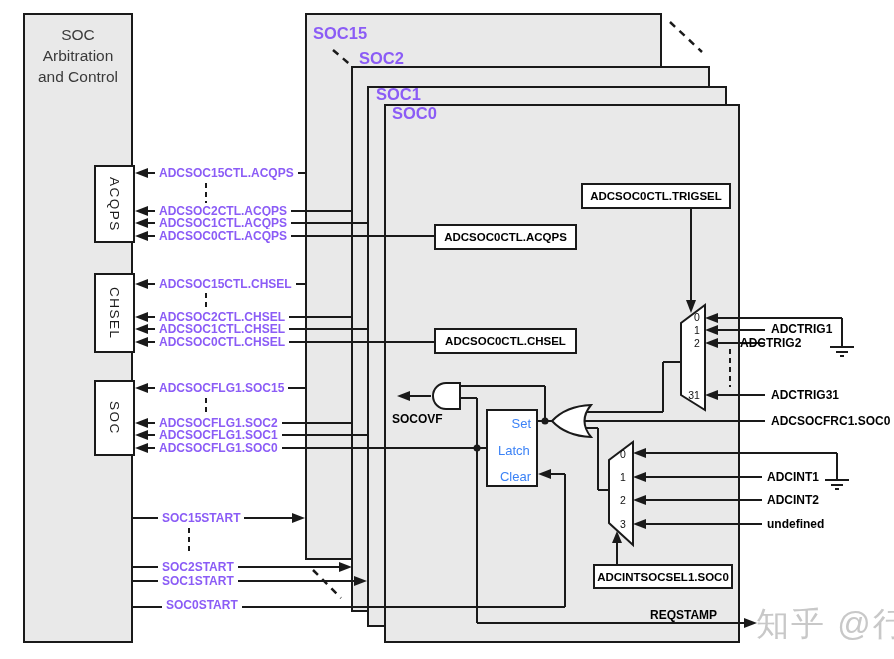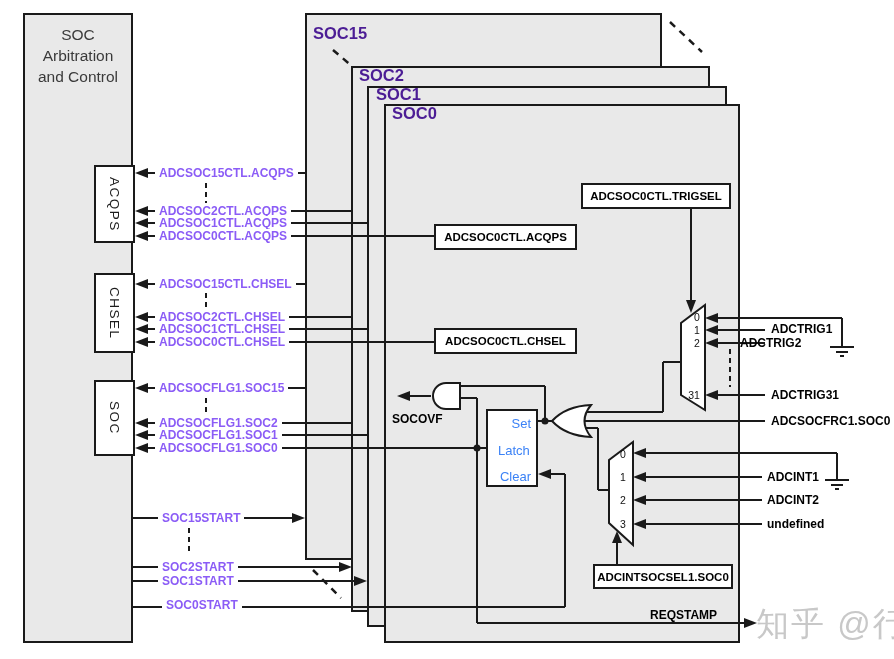--- a/index.html
+++ b/index.html
@@ -5,21 +5,21 @@
   * { margin:0; padding:0; box-sizing:border-box; }
   html,body { background:#fff; }
   body { font-family:"Liberation Sans","DejaVu Sans",sans-serif; }
   .stage { position:relative; width:894px; height:659px; background:var(--background,#fff); overflow:hidden; }
 
   .panel { position:absolute; left:23px; top:13px; width:110px; height:630px;
            background:var(--panel_fill); border:2.5px solid var(--line); text-align:center; padding-top:9px; }
   .panel .tline { display:block; font-size:15.5px; line-height:21px; color:var(--title_text); }
 
   .card { position:absolute; background:var(--panel_fill); border:2.5px solid var(--line); }
-  .ctitle { position:absolute; font-weight:bold; font-size:16.5px; color:#4c1d95; }
+  .ctitle { position:absolute; font-weight:bold; font-size:16.5px; color:#8b5cf6; }
 
   .vbox { position:absolute; left:94px; width:41px; background:#fff; border:2px solid var(--line);
           display:flex; align-items:center; justify-content:center; }
   .vbox span { writing-mode:vertical-rl; font-size:13.5px; letter-spacing:1.5px; color:#1c1c1c; }
 
   .wbox { position:absolute; background:#fff; border:2px solid var(--line);
           display:flex; align-items:center; justify-content:center;
           font-weight:bold; font-size:11.5px; white-space:nowrap; color:#000; }
 
   .latch { position:absolute; left:486px; top:409px; width:52px; height:78px;
@@ -47,21 +47,21 @@
 <body>
 
 <div class="stage">
 
   <div class="card" style="left:305px;top:13px;width:357px;height:547px;"></div>
   <div class="card" style="left:351px;top:66px;width:359px;height:546px;"></div>
   <div class="card" style="left:367px;top:86px;width:360px;height:541px;"></div>
   <div class="card" style="left:384px;top:104px;width:356px;height:539px;"></div>
 
   <span class="ctitle" style="left:313px;top:24px;">SOC15</span>
-  <span class="ctitle" style="left:359px;top:66px;">SOC2</span>
+  <span class="ctitle" style="left:359px;top:49px;">SOC2</span>
   <span class="ctitle" style="left:376px;top:85px;">SOC1</span>
   <span class="ctitle" style="left:392px;top:104px;">SOC0</span>
 
   <div class="panel">
     <span class="tline">SOC</span>
     <span class="tline">Arbitration</span>
     <span class="tline">and Control</span>
   </div>
 
   <svg class="wires" width="894" height="659" viewBox="0 0 894 659">

